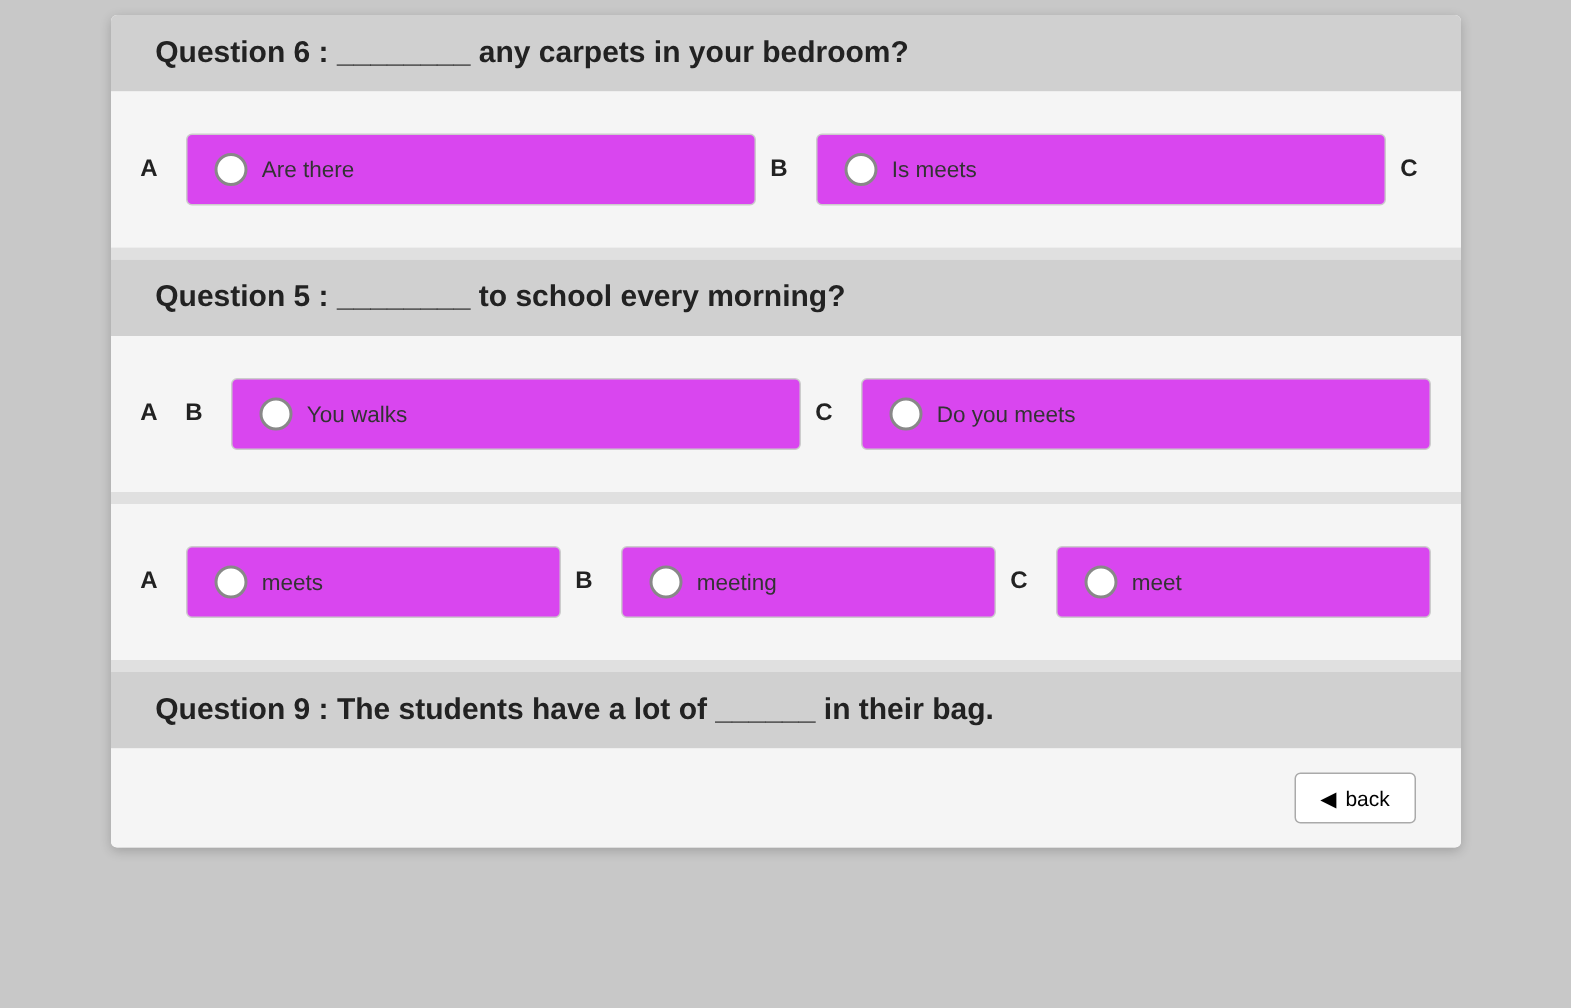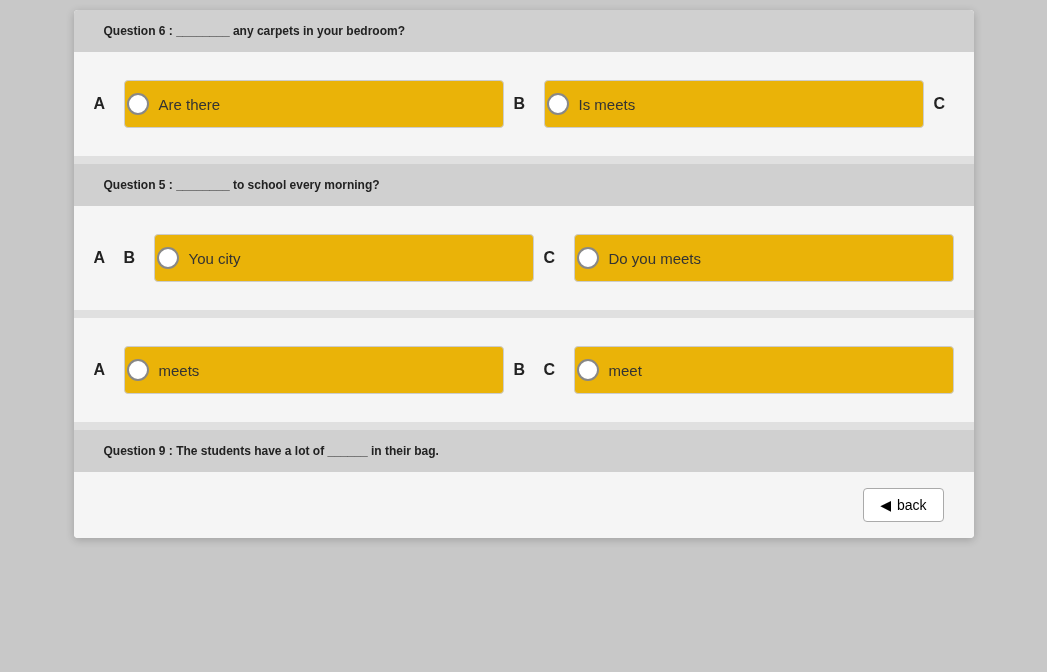--- a/index.html
+++ b/index.html
@@ -15,45 +15,45 @@
     .main-container {
       background: #ffffff;
       width: 900px;
       border-radius: 4px;
       overflow: hidden;
       box-shadow: 0 2px 8px rgba(0,0,0,0.2);
     }
     .question-header {
       background: #d0d0d0;
       padding: 14px 30px;
-      font-size: 12px;
+      font-size: 20px;
       font-weight: bold;
       color: #222;
     }
     .options-row {
       display: flex;
       align-items: center;
       padding: 28px 20px;
       background: #f5f5f5;
       gap: 10px;
     }
     .option-letter {
       font-weight: bold;
       font-size: 16px;
       color: #222;
       width: 20px;
       flex-shrink: 0;
     }
     .radio-option {
       display: flex;
       align-items: center;
-      background: #eab308;
+      background: #d946ef;
       border: 1px solid #ccc;
       border-radius: 4px;
-      padding: 12px 2px;
+      padding: 12px 18px;
       gap: 10px;
       flex: 1;
       cursor: pointer;
     }
     .radio-circle {
       width: 22px;
       height: 22px;
       border-radius: 50%;
       border: 2px solid #888;
       background: #fff;
@@ -111,38 +111,42 @@
   <div class="question-header">
     <span>Question 5 :</span>
     <span>________</span>
     <span> to school every morning?</span>
   </div>
   <div class="options-row">
     <span class="option-letter">A</span>
     <span class="option-letter">B</span>
     <div class="radio-option">
       <div class="radio-circle"></div>
-      <span class="radio-label">You city</span>
+      <span class="radio-label">You walks</span>
     </div>
     <span class="option-letter">C</span>
     <div class="radio-option">
       <div class="radio-circle"></div>
       <span class="radio-label">Do you meets</span>
     </div>
   </div>
 
   <div class="question-divider"></div>
 
   <div class="options-row">
     <span class="option-letter">A</span>
     <div class="radio-option">
       <div class="radio-circle"></div>
       <span class="radio-label">meets</span>
     </div>
     <span class="option-letter">B</span>
+    <div class="radio-option">
+      <div class="radio-circle"></div>
+      <span class="radio-label">meeting</span>
+    </div>
     <span class="option-letter">C</span>
     <div class="radio-option">
       <div class="radio-circle"></div>
       <span class="radio-label">meet</span>
     </div>
   </div>
 
   <div class="question-divider"></div>
 
   <div class="question-header">

